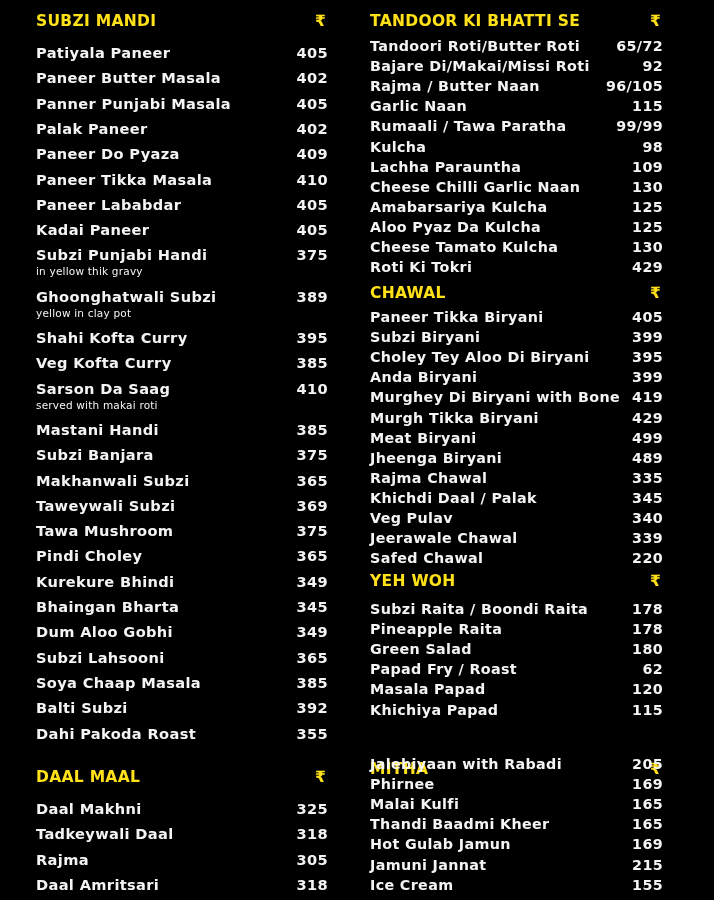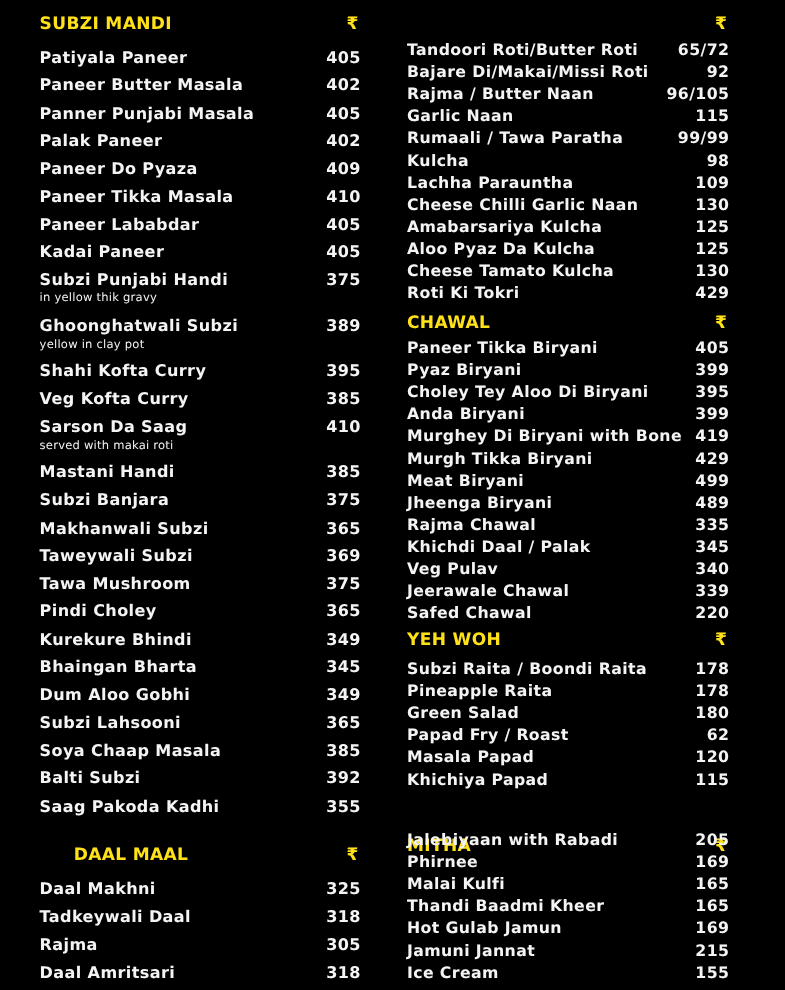--- a/index.html
+++ b/index.html
@@ -129,43 +129,43 @@
     </div>
     <div class="row" style="top: 673.9px;">
       <span class="name">Soya Chaap Masala</span>
       <span class="price">385</span>
     </div>
     <div class="row" style="top: 699.2px;">
       <span class="name">Balti Subzi</span>
       <span class="price">392</span>
     </div>
     <div class="row" style="top: 724.5px;">
-      <span class="name">Saag Pakoda Kadhi</span>
+      <span class="name">Dahi Pakoda Roast</span>
       <span class="price">355</span>
     </div>
-    <div class="sec-head" style="top: 768px; margin-left: 31px;"><span>DAAL MAAL</span><span class="rupee">₹</span></div>
+    <div class="sec-head" style="top: 768px;"><span>DAAL MAAL</span><span class="rupee">₹</span></div>
     <div class="row" style="top: 800px;">
       <span class="name">Daal Makhni</span>
       <span class="price">325</span>
     </div>
     <div class="row" style="top: 825.3px;">
       <span class="name">Tadkeywali Daal</span>
       <span class="price">318</span>
     </div>
     <div class="row" style="top: 850.6px;">
       <span class="name">Rajma</span>
       <span class="price">305</span>
     </div>
     <div class="row" style="top: 875.9px;">
       <span class="name">Daal Amritsari</span>
       <span class="price">318</span>
     </div>
   </div>
 <div class="col col-right" id="col-right">
-    <div class="sec-head" style="top: 12px;"><span class="rupee">₹</span></div>
+    <div class="sec-head" style="top: 12px;"><span>TANDOOR KI BHATTI SE</span><span class="rupee">₹</span></div>
     <div class="row" style="top: 38px;">
       <span class="name">Tandoori Roti/Butter Roti</span>
       <span class="price">65/72</span>
     </div>
     <div class="row" style="top: 58.1px;">
       <span class="name">Bajare Di/Makai/Missi Roti</span>
       <span class="price">92</span>
     </div>
     <div class="row" style="top: 78.2px;">
       <span class="name">Rajma / Butter Naan</span>
@@ -206,21 +206,21 @@
     <div class="row" style="top: 259.1px;">
       <span class="name">Roti Ki Tokri</span>
       <span class="price">429</span>
     </div>
     <div class="sec-head" style="top: 284px;"><span>CHAWAL</span><span class="rupee">₹</span></div>
     <div class="row" style="top: 309px;">
       <span class="name">Paneer Tikka Biryani</span>
       <span class="price">405</span>
     </div>
     <div class="row" style="top: 329.1px;">
-      <span class="name">Pyaz Biryani</span>
+      <span class="name">Subzi Biryani</span>
       <span class="price">399</span>
     </div>
     <div class="row" style="top: 349.2px;">
       <span class="name">Choley Tey Aloo Di Biryani</span>
       <span class="price">395</span>
     </div>
     <div class="row" style="top: 369.3px;">
       <span class="name">Anda Biryani</span>
       <span class="price">399</span>
     </div>

